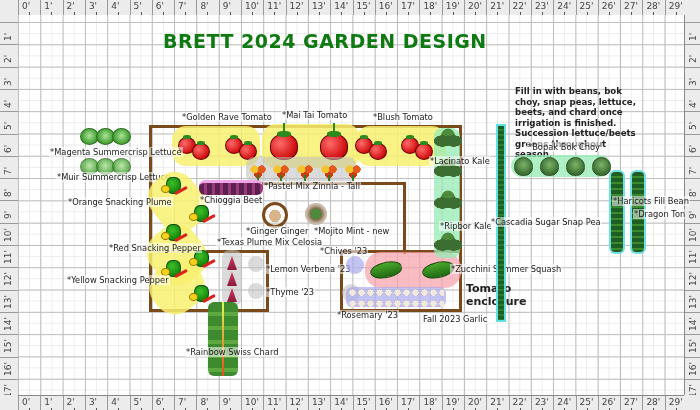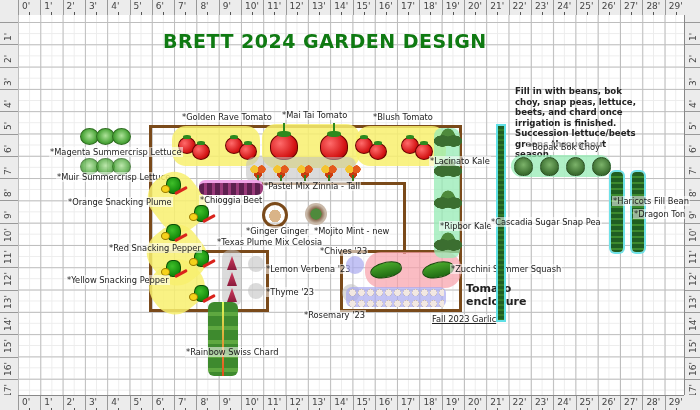--- a/index.html
+++ b/index.html
@@ -316,22 +316,22 @@
 <div class="lbl" style="left:265px;top:287px;">*Thyme '23</div>
 
 <div class="hl pink" style="left:365px;top:252px;width:96px;height:36px;border-radius:16px;"></div>
 <div class="zucchini" style="left:370px;top:262px;"></div>
 <div class="zucchini" style="left:422px;top:262px;"></div>
 <div class="herb lav" style="left:346px;top:256px;width:18px;height:18px;"></div>
 <div class="herb grey" style="left:342px;top:284px;width:18px;height:18px;"></div>
 <div class="hl lav" style="left:346px;top:287px;width:100px;height:20px;border-radius:6px;"></div>
 <div class="garlic"></div>
 <div class="lbl" style="left:319px;top:246px;text-align:center;">*Chives '23</div>
-<div class="lbl" style="left:303px;top:310px;">*Rosemary '23</div>
-<div class="lbl" style="left:431px;top:314px;text-decoration:underline;">Fall 2023 Garlic</div>
+<div class="lbl" style="left:336px;top:310px;">*Rosemary '23</div>
+<div class="lbl" style="left:422px;top:314px;">Fall 2023 Garlic</div>
 <div class="lbl" style="left:450px;top:264px;">*Zucchini Summer Squash</div>
 <div class="bold-lbl" style="left:466px;top:282px;width:60px;">Tomato enclosure</div>
 
 <div class="hl green" style="left:434px;top:128px;width:26px;height:130px;border-radius:8px;"></div>
 <div class="kale" style="left:434px;top:128px;"></div>
 <div class="kale" style="left:434px;top:158px;"></div>
 <div class="kale" style="left:434px;top:190px;"></div>
 <div class="kale" style="left:434px;top:232px;"></div>
 <div class="lbl" style="left:429px;top:156px;">*Lacinato Kale</div>
 <div class="lbl" style="left:439px;top:221px;">*Ripbor Kale</div>

